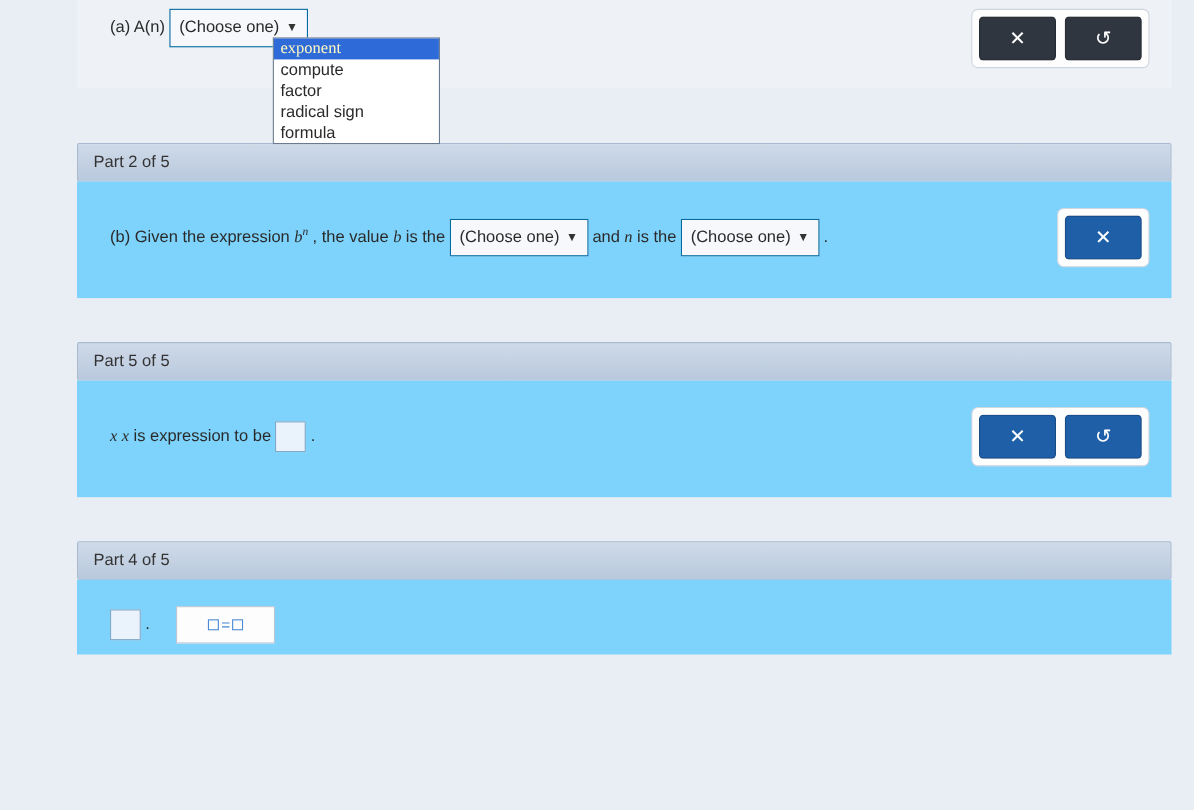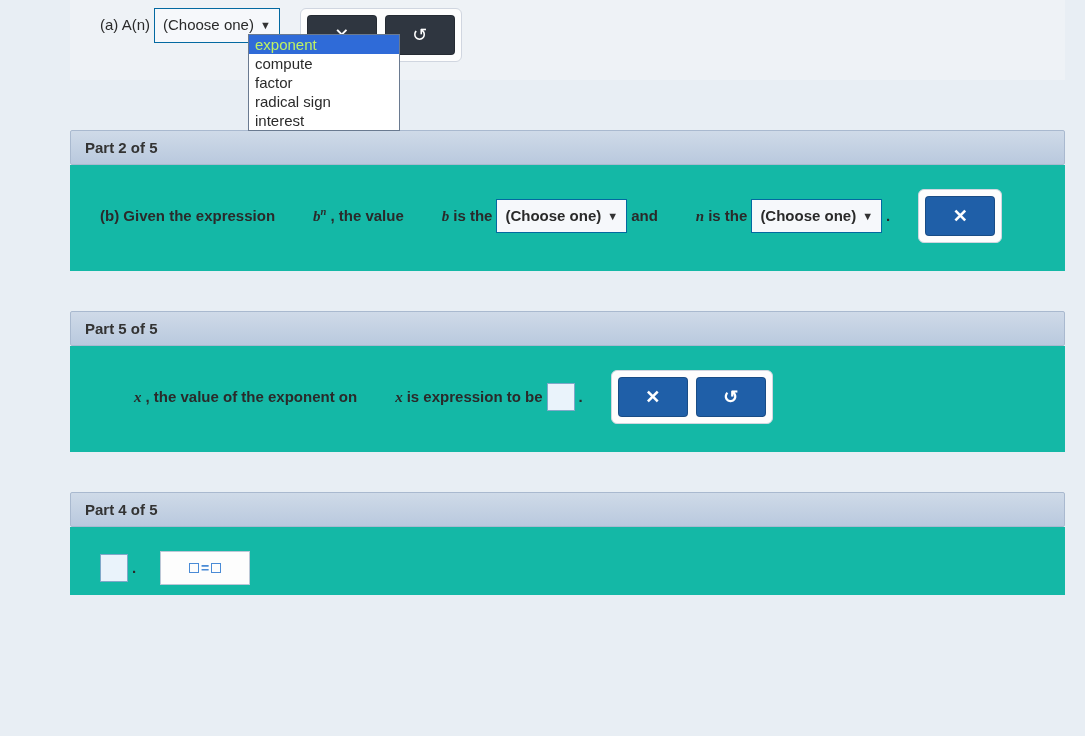--- a/index.html
+++ b/index.html
@@ -11,44 +11,43 @@
     width: 1085px;
     height: 736px;
     overflow: hidden;
     position: relative;
   }
   .stage {
     padding: 0 20px 0 70px;
   }
   .part {
     margin-bottom: 40px;
-    font-weight: bold;
   }
   .part-header {
     background: linear-gradient(#cfdae8, #b9c9de);
     border: 1px solid #a9b9cf;
     border-radius: 2px;
     padding: 8px 14px;
     color: #333;
     font-size: 15px;
   }
   .part-body {
-    background: #14b8a6;
+    background: #7dd3fc;
     padding: 24px 20px 28px 30px;
     display: flex;
     align-items: center;
-    justify-content: flex-start;
-    gap: 28px;
+    justify-content: space-between;
+    gap: 8px;
   }
   .top-body {
     background: #eef2f6;
     padding: 8px 20px 18px 30px;
     display: flex;
     align-items: flex-start;
-    justify-content: flex-start;
+    justify-content: space-between;
     gap: 20px;
     position: relative;
   }
   .q-text {
     display: flex;
     align-items: center;
     flex-wrap: wrap;
     gap: 4px;
     line-height: 1.9;
   }
@@ -75,21 +74,22 @@
     background: #fff;
     z-index: 50;
     font-size: 15px;
   }
   .dropdown-list .opt {
     padding: 1px 6px;
     cursor: pointer;
   }
   .dropdown-list .opt.sel {
     background: #2f6bd8;
-    color: #bef264;
+    color: #fef9c3;
+    font-family: Liberation Serif, serif;
   }
   .btn-tray {
     display: flex;
     gap: 8px;
     background: #fdfdfd;
     border: 1px solid #d0d6e0;
     border-radius: 6px;
     padding: 6px;
     align-items: center;
   }
@@ -100,21 +100,21 @@
     display: flex;
     align-items: center;
     justify-content: center;
     color: #fff;
     font-size: 18px;
     cursor: pointer;
     border: 1px solid rgba(0,0,0,0.2);
   }
   .btn-dark { background: #2f3640; }
   .btn-blue { background: #1f5fa8; }
-  .mathit { font-style: italic; font-family: Georgia, 'Times New Roman', serif; margin-left: 34px; }
+  .mathit { font-style: italic; font-family: Georgia, 'Times New Roman', serif; }
   sup { font-size: 0.7em; }
   .blank-box {
     display: inline-block;
     width: 28px;
     height: 28px;
     border: 1px solid #7fa8c9;
     background: #eaf3fb;
     vertical-align: middle;
     cursor: pointer;
   }
@@ -154,21 +154,21 @@
         <span>(Choose one)</span>
         <span class="tri">▼</span>
       </span>
     </div>
 
     <div class="dropdown-list">
       <div class="opt sel">exponent</div>
       <div class="opt">compute</div>
       <div class="opt">factor</div>
       <div class="opt">radical sign</div>
-      <div class="opt">interest</div>
+      <div class="opt">formula</div>
     </div>
 
     <div class="btn-tray">
       <div class="btn btn-dark">
         <span>✕</span>
       </div>
       <div class="btn btn-dark">
         <span>↺</span>
       </div>
     </div>
@@ -206,21 +206,20 @@
         </div>
       </div>
     </div>
   </div>
 
   <div class="part">
     <div class="part-header">Part 5 of 5</div>
     <div class="part-body">
       <div class="q-text">
         <span class="mathit">x</span>
-        <span>, the value of the exponent on</span>
         <span class="mathit">x</span>
         <span>is expression to be</span>
         <span class="blank-box"></span>
         <span>.</span>
       </div>
       <div class="btn-tray">
         <div class="btn btn-blue">
           <span>✕</span>
         </div>
         <div class="btn btn-blue">

